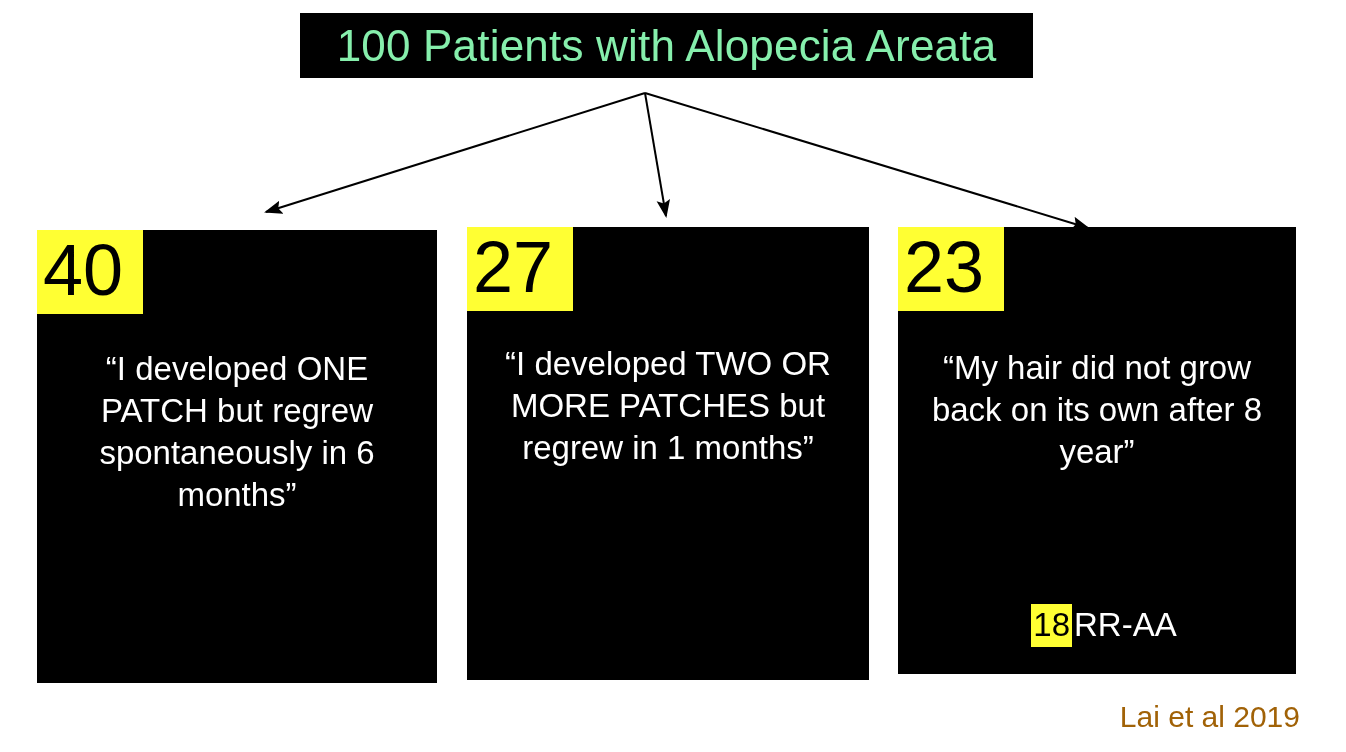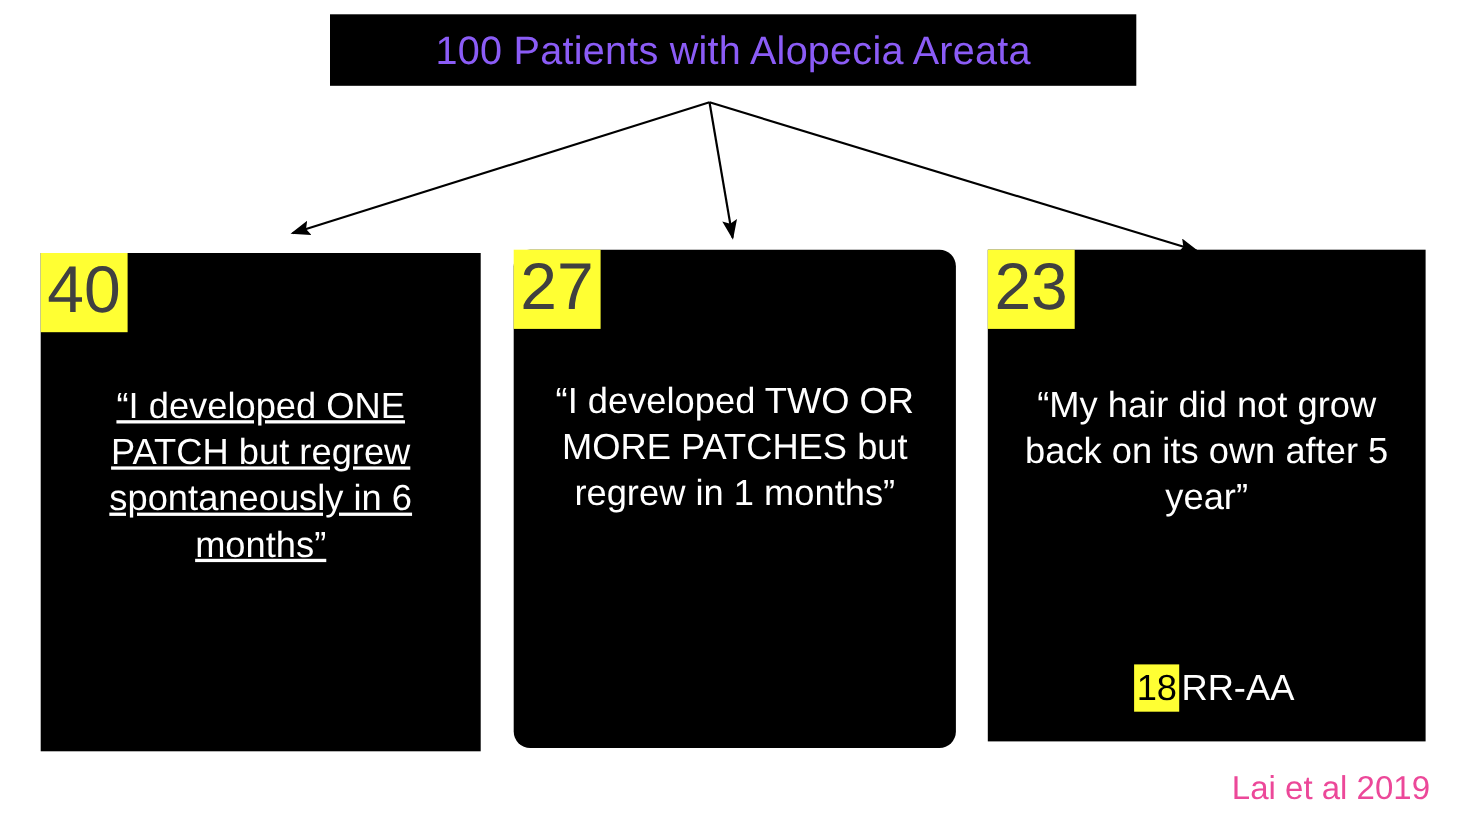--- a/index.html
+++ b/index.html
@@ -29,22 +29,22 @@
     left: 300px;
     top: 13px;
     width: 733px;
     height: 65px;
     background: #000000;
     display: flex;
     align-items: center;
     justify-content: center;
   }
   .title-box .title-text {
-    color: #8b5cf6;
-    font-size: 36px;
+    color: #86efac;
+    font-size: 44px;
     line-height: 1;
     letter-spacing: 0.2px;
     white-space: nowrap;
   }
 
   
   .arrow-layer {
     position: absolute;
     left: 0; top: 0;
     width: 1346px;
@@ -52,47 +52,47 @@
     pointer-events: none;
   }
 
   
   .outcome-box {
     position: absolute;
     background: #000000;
     box-sizing: border-box;
   }
   #box-1 { left: 37px;  top: 230px; width: 400px; height: 453px; }
-  #box-2 { left: 467px; top: 227px; width: 402px; height: 453px; border-radius: 15px; }
+  #box-2 { left: 467px; top: 227px; width: 402px; height: 453px; }
   #box-3 { left: 898px; top: 227px; width: 398px; height: 447px; }
 
   .count-badge {
     position: absolute;
     left: 0;
     top: 0;
     background: #ffff33;
-    color: #404040;
-    font-size: 60px;
+    color: #000000;
+    font-size: 72px;
     line-height: 1;
-    padding: 4px 6px 8px 6px;
+    padding: 4px 20px 8px 6px;
     font-weight: 400;
   }
 
   .quote-text {
     position: absolute;
     left: 0;
     right: 0;
     color: #ffffff;
     font-size: 33px;
     line-height: 1.27;
     text-align: center;
     padding: 0 14px;
     box-sizing: border-box;
   }
-  #box-1 .quote-text { top: 118px; text-decoration: underline; }
+  #box-1 .quote-text { top: 118px; }
   #box-2 .quote-text { top: 116px; }
   #box-3 .quote-text { top: 120px; }
 
   
   .subtypes {
     position: absolute;
     left: 0;
     right: 0;
     top: 330px;
     color: #ffffff;
@@ -123,21 +123,21 @@
     color: #ffffff;
     padding-left: 2px;
     margin-top: 48px;
   }
 
   
   .citation {
     position: absolute;
     right: 46px;
     top: 702px;
-    color: #ec4899;
+    color: #a16207;
     font-size: 30px;
     line-height: 1;
     white-space: nowrap;
   }
 </style>
 </head>
 <body>
 
 <div id="stage">
 
@@ -161,21 +161,21 @@
     <div class="quote-text">“I developed ONE PATCH but regrew spontaneously in 6 months”</div>
   </div>
 
   <div class="outcome-box" id="box-2">
     <div class="count-badge">27</div>
     <div class="quote-text">“I developed TWO OR MORE PATCHES but regrew in 1 months”</div>
   </div>
 
   <div class="outcome-box" id="box-3">
     <div class="count-badge">23</div>
-    <div class="quote-text">“My hair did not grow back on its own after 5 year”</div>
+    <div class="quote-text">“My hair did not grow back on its own after 8 year”</div>
 
     <div class="subtypes">
       <div class="subtype-row row-1">
         <span class="sub-item">
           <span class="hl">18</span>
             <span class="sub-label">RR-AA</span>
         </span>
       </div>
     </div>
   </div>

